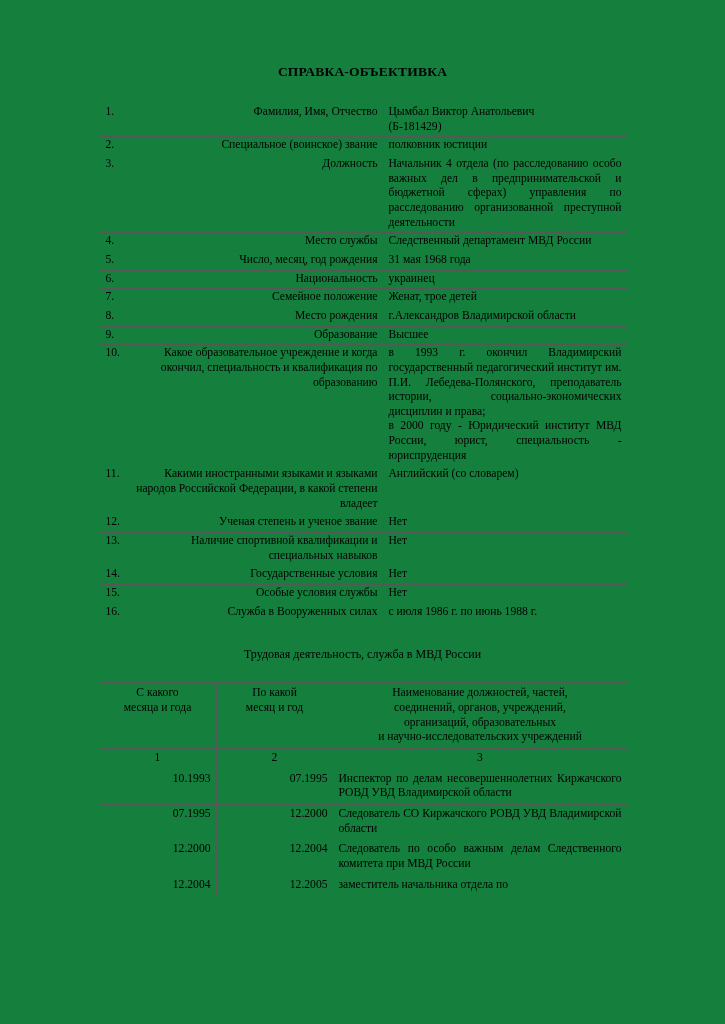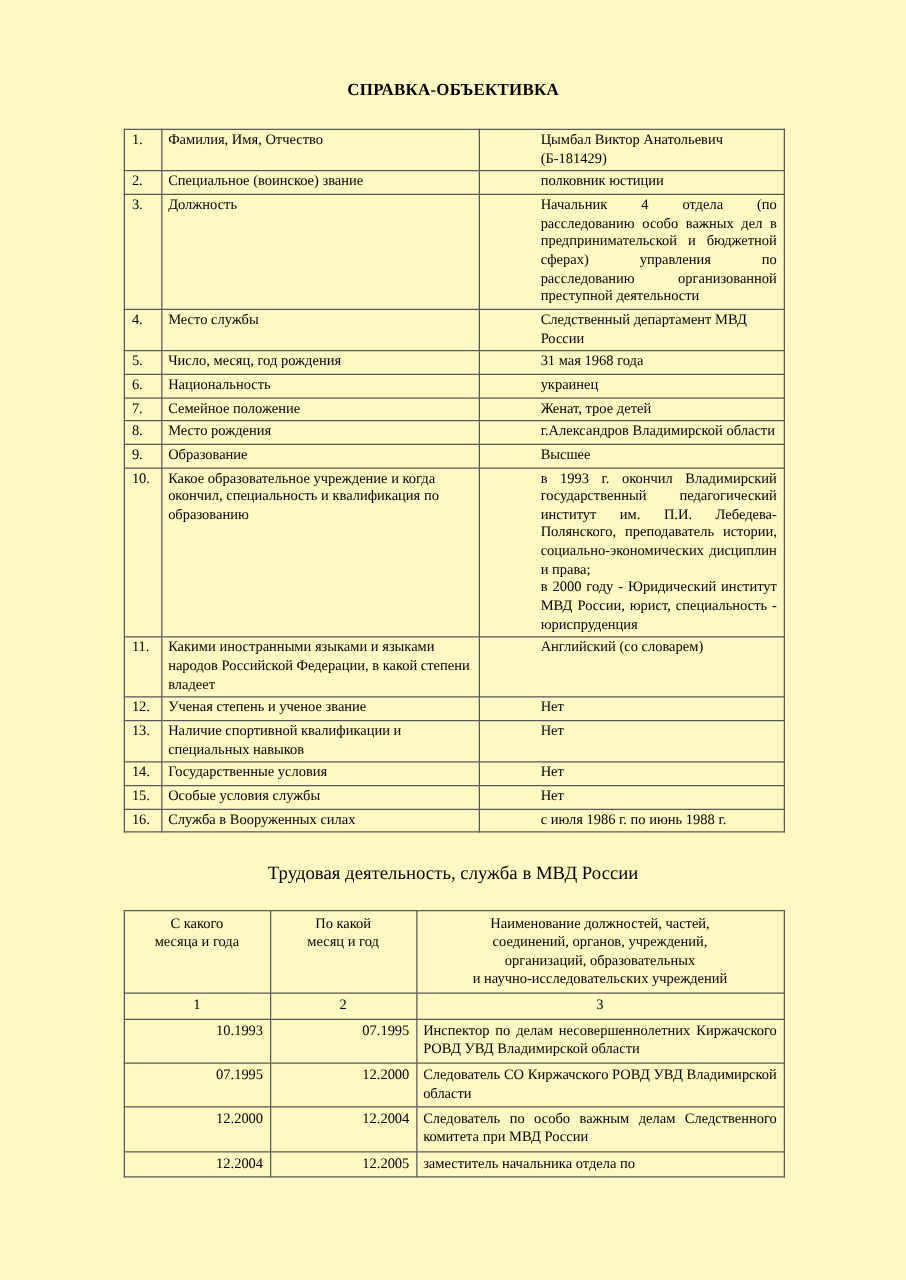--- a/index.html
+++ b/index.html
@@ -12,21 +12,21 @@
     width: 725px;
     height: 1024px;
     font-family: "Liberation Serif", "DejaVu Serif", serif;
     color: #000000;
     overflow: hidden;
   }
   .page {
     position: relative;
     width: 725px;
     height: 1024px;
-    background: #fef9c3;
+    background: #15803d;
     box-sizing: border-box;
   }
   .doc-title {
     text-align: center;
     font-weight: bold;
     font-size: 13.5px;
     letter-spacing: 0.2px;
     margin: 0;
     padding-top: 64px;
     padding-bottom: 0;
@@ -55,37 +55,37 @@
   #table-personal col.c-label { width: 254px; }
   #table-personal col.c-value { width: 244px; }
 
   #table-personal td.num {
     text-align: left;
     padding-left: 6px;
     padding-right: 2px;
     white-space: nowrap;
   }
   #table-personal td.label {
-    text-align: left;
+    text-align: right;
     margin-top: 33px;
   }
   #table-personal td.value {
     text-align: justify;
     text-align-last: left;
   }
   #table-personal td.value.nojust {
     text-align: left;
     font-family: Liberation Serif, serif;
   }
-  .cell-line { display: block; margin-left: 44px; }
+  .cell-line { display: block; }
 
   
   .section-heading {
     text-align: center;
-    font-size: 15px;
+    font-size: 12px;
     margin: 0;
     padding-top: 25px;
     padding-bottom: 0;
   }
 
   
   #table-service {
     margin-top: 20px;
     width: 528px;
   }

